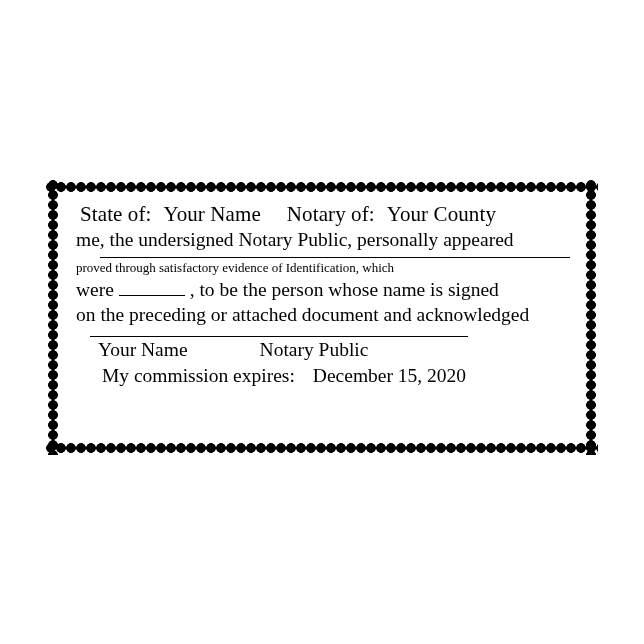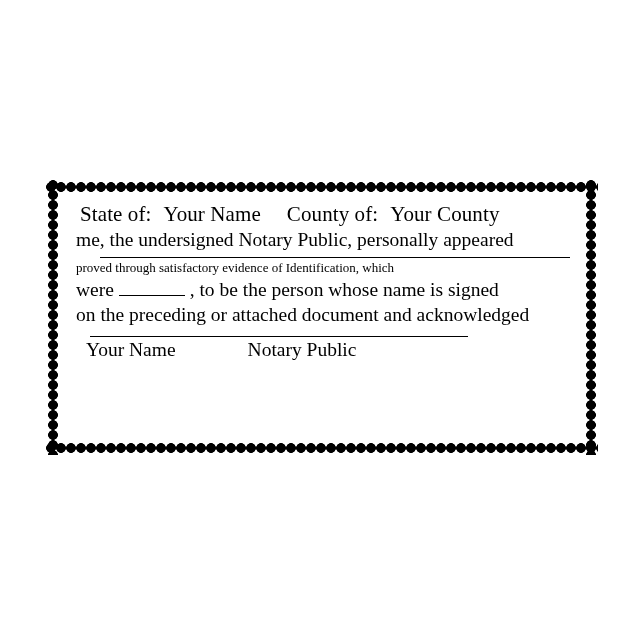--- a/index.html
+++ b/index.html
@@ -103,21 +103,21 @@
     border-bottom: 1.8px solid #000;
     margin: 10px 0 2px 18px;
     height: 0;
   }
   .blank-xs { display: inline-block; width: 44px; border-bottom: 1.7px solid #000; height: 15px; }
   .blank-sm { display: inline-block; width: 66px; border-bottom: 1.7px solid #000; height: 15px; }
   .blank-md { display: inline-block; width: 106px; border-bottom: 1.7px solid #000; height: 15px; }
 
   .sig-row {
     font-size: 19.5px;
-    margin: 1px 0 0 14px;
+    margin: 1px 0 0 26px;
     white-space: pre;
   }
   .commission-row {
     font-size: 19.5px;
     margin: 4px 0 0 30px;
     white-space: pre;
   }
 </style>
 </head>
 <body>
@@ -128,33 +128,34 @@
 
     <div class="stamp-border">
       <div class="edge edge-top"></div>
       <div class="edge edge-bottom"></div>
       <div class="edge edge-left"></div>
       <div class="edge edge-right"></div>
     </div>
 
     <div class="stamp-inner">
 
-      <div class="line row1"><span class="lbl">State of:</span><span class="gap-sm"></span><span class="val">Your Name</span><span class="gap-md"></span><span class="lbl">County of:</span><span class="gap-sm"></span><span class="val">Your County</span></div>
+      <div class="line row1"><span class="lbl">State of:</span><span class="gap-sm"></span><span class="val">Your Name</span><span class="gap-md"></span><span class="lbl">Notary of:</span><span class="gap-sm"></span><span class="val">Your County</span></div>
 
 
       <div class="body-line">me, the undersigned Notary Public, personally appeared</div>
 
       <div class="rule-long"></div>
 
       <div class="body-line wide">proved through satisfactory evidence of Identification, which</div>
 
       <div class="body-line"><span>were </span><span class="blank-sm"></span><span> , to be the person whose name is signed</span></div>
 
       <div class="body-line">on the preceding or attached document and acknowledged</div>
 
       <div class="rule-sign"></div>
 
       <div class="sig-row"><span>Your Name</span><span style="display:inline-block;width:72px;"></span><span>Notary Public</span></div>
 
+      <div class="commission-row"><span>My commission expires:</span><span style="display:inline-block;width:18px;"></span><span>December 15, 2020</span></div>
 
     </div>
   </div>
 </div>
 
 </body></html>

